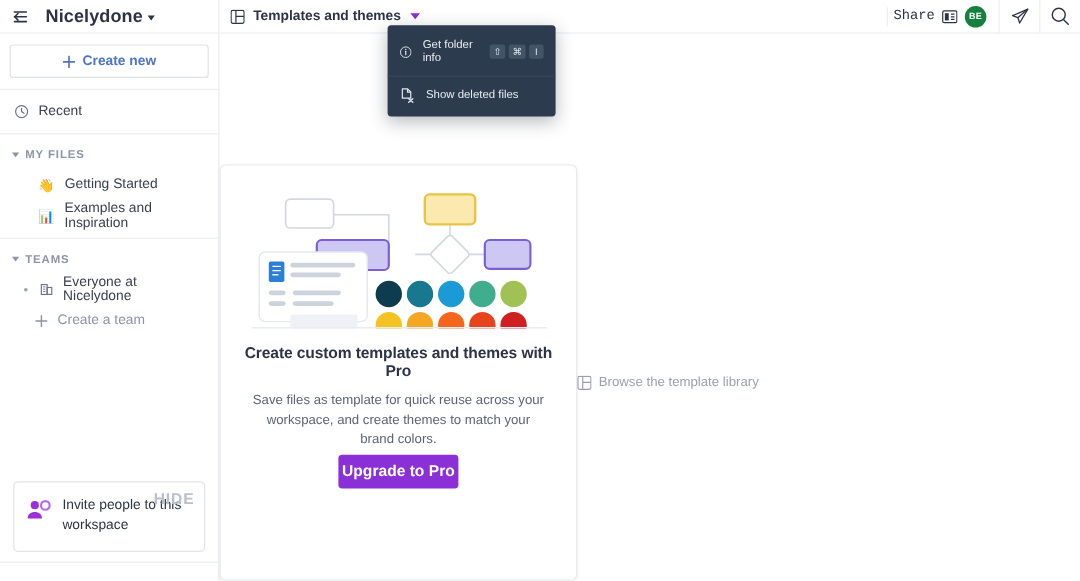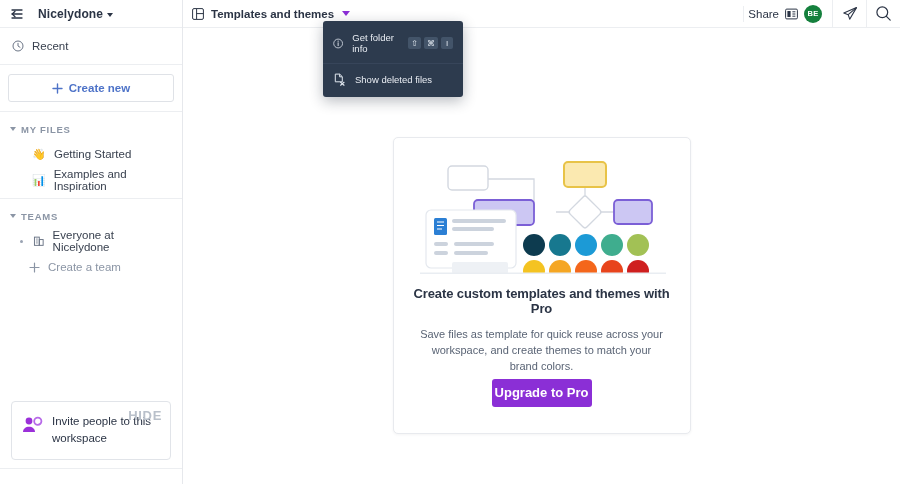--- a/index.html
+++ b/index.html
@@ -19,21 +19,21 @@
     display: flex; flex-direction: column;
     position: relative;
   }
   .sb-head {
     height: 28px; display: flex; align-items: center;
     padding: 0 10px; gap: 12px;
     border-bottom: 1px solid #eceef1;
   }
   .collapse-ico { width: 16px; height: 14px; display:block; flex:none; }
   .ws-name {
-    font-size: 12px; color: #2b3445; font-weight: 600;
+    font-size: 15px; color: #2b3445; font-weight: 600;
     display: flex; align-items: center; gap: 4px; letter-spacing: .1px;
   }
   .caret-sm { width:0;height:0;border-left:3.5px solid transparent;border-right:3.5px solid transparent;border-top:4px solid #2b3445; display:inline-block; margin-top:2px;}
 
   .sb-section { padding: 9px 8px; border-bottom: 1px solid #eceef1; }
   .create-new {
     height: 28px; width: 100%;
     border: 1px solid #dfe2e7; border-radius: 3px;
     background: #fff; color: #4e73c8;
     font-size: 11.5px; font-weight: 600;
@@ -83,21 +83,21 @@
     height: 28px; display: flex; align-items: center;
     border-bottom: 1px solid #eceef1; background:#fff;
     padding-left: 9px;
   }
   .crumb { display:flex; align-items:center; gap:7px; font-size: 11.5px; color:#2b3445; font-weight:600; }
   .grid-ico { width:12px;height:12px;display:block; }
   .caret-purple { width:0;height:0;border-left:4px solid transparent;border-right:4px solid transparent;border-top:5px solid #8b2fd6; margin-left:8px; cursor:pointer; }
   .top-right { margin-left:auto; display:flex; align-items:center; height:28px; }
   .share-btn {
     display:flex; align-items:center; gap:6px; padding: 0 4px; height:16px;
-    font-size: 11.5px; color:#2b3445; cursor:pointer; background:none;border:none;font-family:Liberation Sans, sans-serif;
+    font-size: 11.5px; color:#2b3445; cursor:pointer; background:none;border:none;font-family:Liberation Mono, monospace;
     border-left:1px solid #eceef1;
   }
   .avatar {
     width: 18px; height:18px; border-radius:50%; background:#15803d;
     color:#fff; font-size:7.5px; font-weight:700; letter-spacing:.3px;
     display:flex;align-items:center;justify-content:center; margin: 0 10px 0 2px; cursor:pointer;
   }
   .icon-btn { width:34px;height:28px;display:flex;align-items:center;justify-content:center;cursor:pointer;border-left:1px solid #eceef1; }
 
   
@@ -114,21 +114,21 @@
   .dd-sep { height:1px; background:#41506580; margin: 2px 0; }
   .keys { margin-left:auto; display:flex; gap:3px; }
   .key {
     min-width:12px; height:12px; padding:0 3px;
     background:#435469; border-radius:2px;
     font-size:8px; color:#dfe6ee;
     display:flex;align-items:center;justify-content:center;
   }
 
   
-  .stage { flex:1; display:flex; flex-direction:column; align-items:center; justify-content:flex-start; padding-top: 109px; }
+  .stage { flex:1; display:flex; flex-direction:row; justify-content:flex-start; padding-top: 109px; }
   .promo {
     width: 298px; background:#fff; border:1px solid #e8eaee; border-radius:5px;
     box-shadow: 0 1px 3px rgba(30,40,60,.05);
     padding: 14px 18px 26px 18px; text-align:center;
   }
   .illus { width: 262px; height: 122px; display:block; margin: 0 auto 12px auto; }
   .promo-title { font-size: 13px; font-weight:700; color:#2b3445; margin-bottom: 11px; letter-spacing:-.1px;}
   .promo-sub { font-size: 11px; color:#5a6475; line-height: 1.45; padding: 0 6px; }
   .upgrade {
     margin-top: 4px; width: 100px; height: 28px;
@@ -153,37 +153,37 @@
           <path d="M2 3h10M2 7h10M2 11h10" stroke="#2b3445" stroke-width="1.3" stroke-linecap="round" fill="none"></path>
           <path d="M5 4.2 2.3 7 5 9.8" stroke="#2b3445" stroke-width="1.3" fill="none" stroke-linecap="round" stroke-linejoin="round"></path>
         </svg>
       </span>
       <span class="ws-name">
         <span>Nicelydone</span>
         <i class="caret-sm"></i>
       </span>
     </div>
 
+    <div class="sb-section">
+      <button class="create-new">
+        <svg class="plus-ico" viewBox="0 0 11 11">
+          <path d="M5.5 1v9M1 5.5h9" stroke="#4e73c8" stroke-width="1.4" stroke-linecap="round"></path>
+        </svg>
+        <span>Create new</span>
+      </button>
+    </div>
+
     <div class="sb-section" style="padding:5px 0;">
       <div class="nav-row">
         <svg width="12" height="12" viewBox="0 0 12 12">
           <circle cx="6" cy="6" r="5" fill="none" stroke="#6b7586" stroke-width="1"></circle>
           <path d="M6 3.3V6l2 1.3" stroke="#6b7586" stroke-width="1" fill="none" stroke-linecap="round"></path>
         </svg>
         <span>Recent</span>
       </div>
-    </div>
-
-    <div class="sb-section">
-      <button class="create-new">
-        <svg class="plus-ico" viewBox="0 0 11 11">
-          <path d="M5.5 1v9M1 5.5h9" stroke="#4e73c8" stroke-width="1.4" stroke-linecap="round"></path>
-        </svg>
-        <span>Create new</span>
-      </button>
     </div>
 
     <div class="sb-section" style="padding:5px 0;">
       <div class="sect-label">
         <i class="tri"></i>
         <span>MY FILES</span>
       </div>
       <div class="nav-row ind">
         <span class="emoji">👋</span>
         <span>Getting Started</span>
@@ -340,15 +340,22 @@
           <circle cx="226" cy="119" r="11" fill="#cf1f1f"></circle>
 
           <path d="M8 121.2h246" stroke="#e9edf2" stroke-width="1.4"></path>
         </svg>
 
         <div class="promo-title">Create custom templates and themes with Pro</div>
         <div class="promo-sub">Save files as template for quick reuse across your workspace, and create themes to match your brand colors.</div>
         <button class="upgrade">Upgrade to Pro</button>
       </div>
 
+      <div class="browse">
+        <svg width="12" height="12" viewBox="0 0 12 12">
+          <rect x=".6" y=".6" width="10.8" height="10.8" rx="1.4" fill="none" stroke="#98a1af" stroke-width="1"></rect>
+          <path d="M4.6 1v10M4.6 5.6h6.8" stroke="#98a1af" stroke-width="1"></path>
+        </svg>
+        <span>Browse the template library</span>
+      </div>
     </div>
   </section>
 </div>
 
 </body></html>

